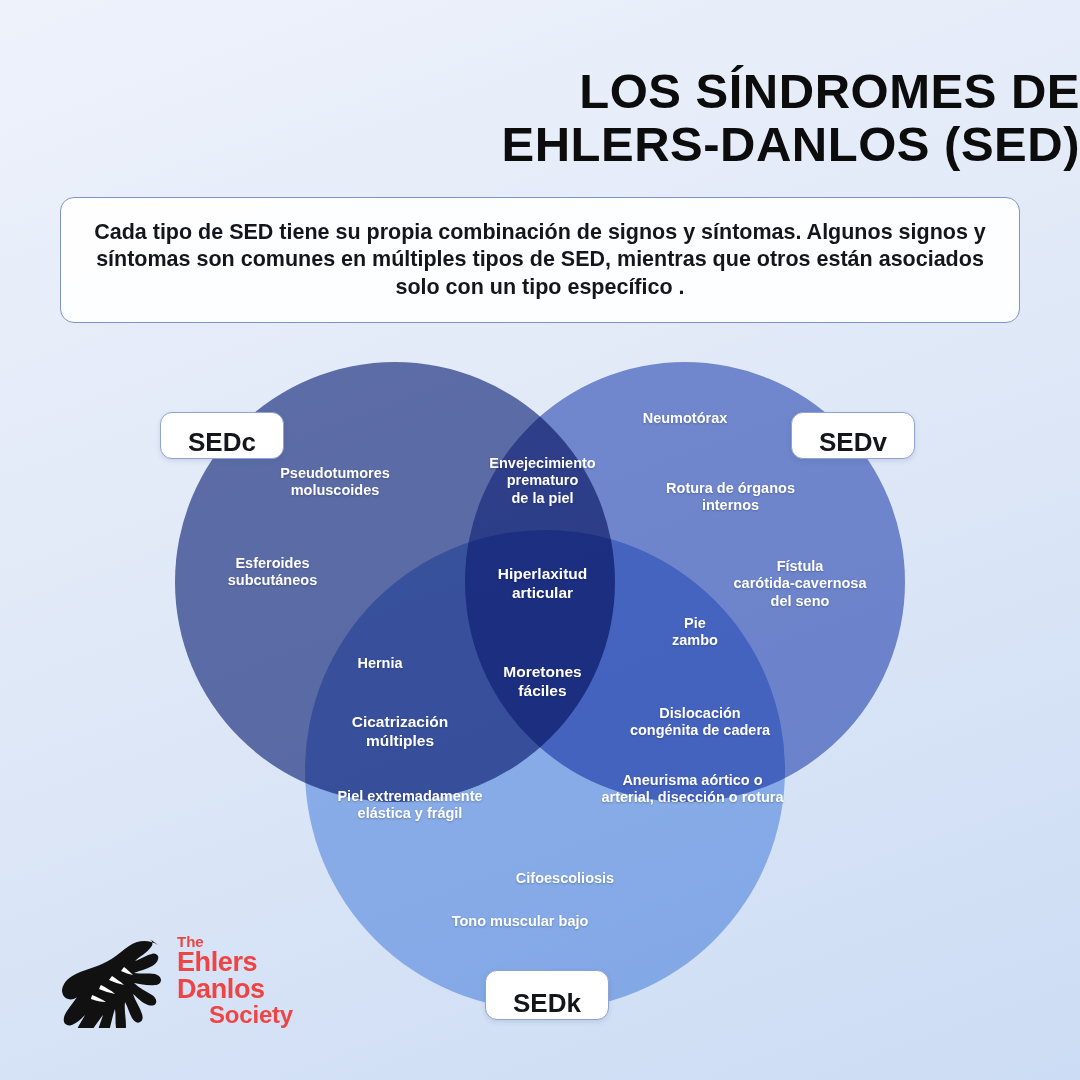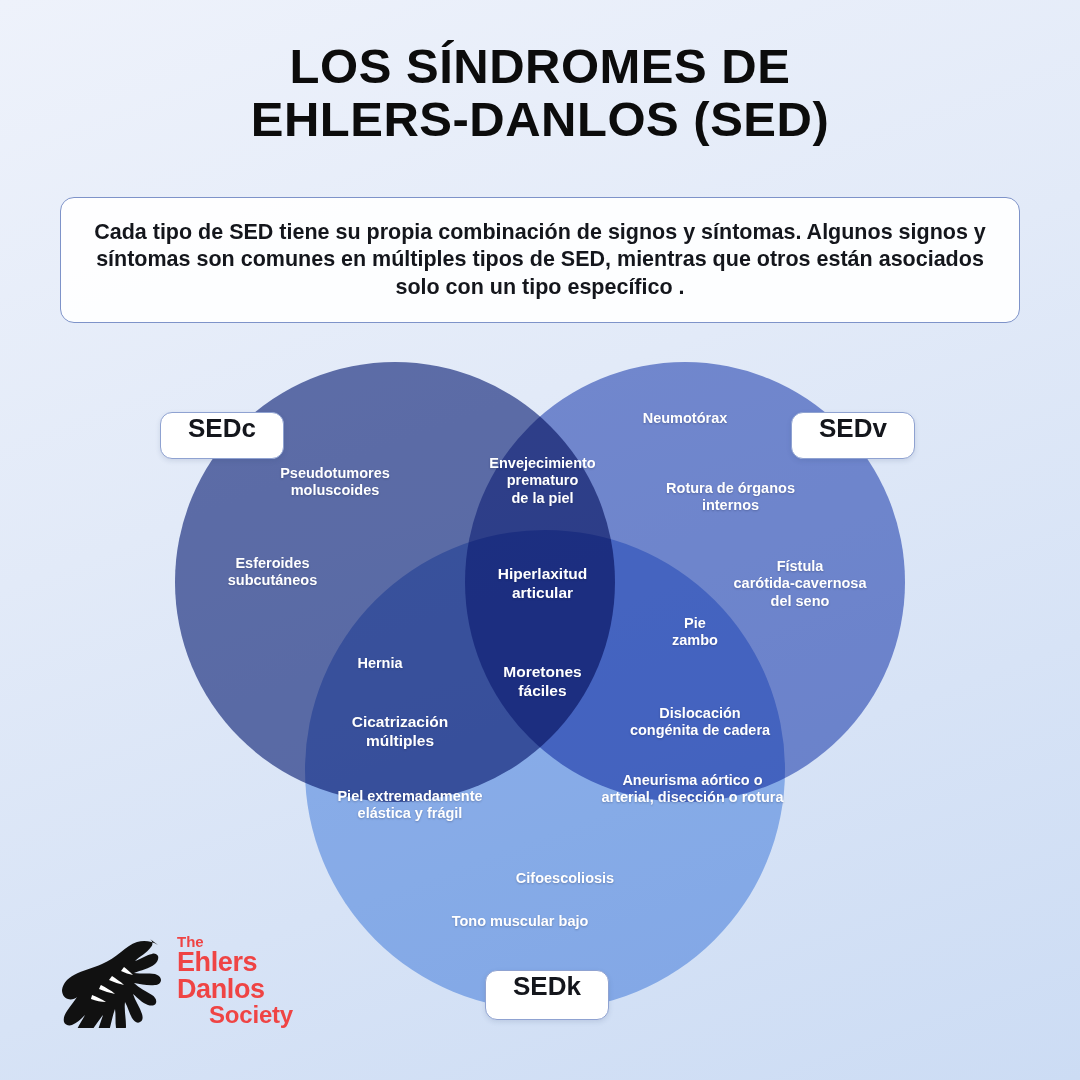--- a/index.html
+++ b/index.html
@@ -11,24 +11,24 @@
     height: 1080px;
     font-family: "Liberation Sans", sans-serif;
     background: linear-gradient(160deg, #eef2fb 0%, #e2eaf8 40%, #ccdcf4 100%);
     overflow: hidden;
     position: relative;
   }
 
   
   .title {
     position: absolute;
-    top: 40px;
+    top: 65px;
     left: 0;
     width: 1080px;
-    text-align: center;
+    text-align: right;
     font-size: 49px;
     font-weight: bold;
     line-height: 1.08;
     letter-spacing: 0.5px;
     color: #0c0c0c;
   }
   .title .line2 { display: block; }
 
   
   .intro-box {
@@ -101,21 +101,21 @@
   .sm  { font-size: 14.5px; }
   .md  { font-size: 15.5px; }
 
   
   .pill {
     position: absolute;
     background: #ffffff;
     border: 1.5px solid #8fa2d1;
     border-radius: 12px;
     display: flex;
-    align-items: flex-start;
+    align-items: flex-end;
     justify-content: center;
     font-size: 26px;
     font-weight: bold;
     color: #14161c;
     box-shadow: 0 2px 5px rgba(40,60,110,0.13);
   }
   .pill-c { left: 160px; top: 412px; width: 122px; height: 45px; }
   .pill-v { left: 791px; top: 412px; width: 122px; height: 45px; }
   .pill-k { left: 485px; top: 970px; width: 122px; height: 48px; }
 

